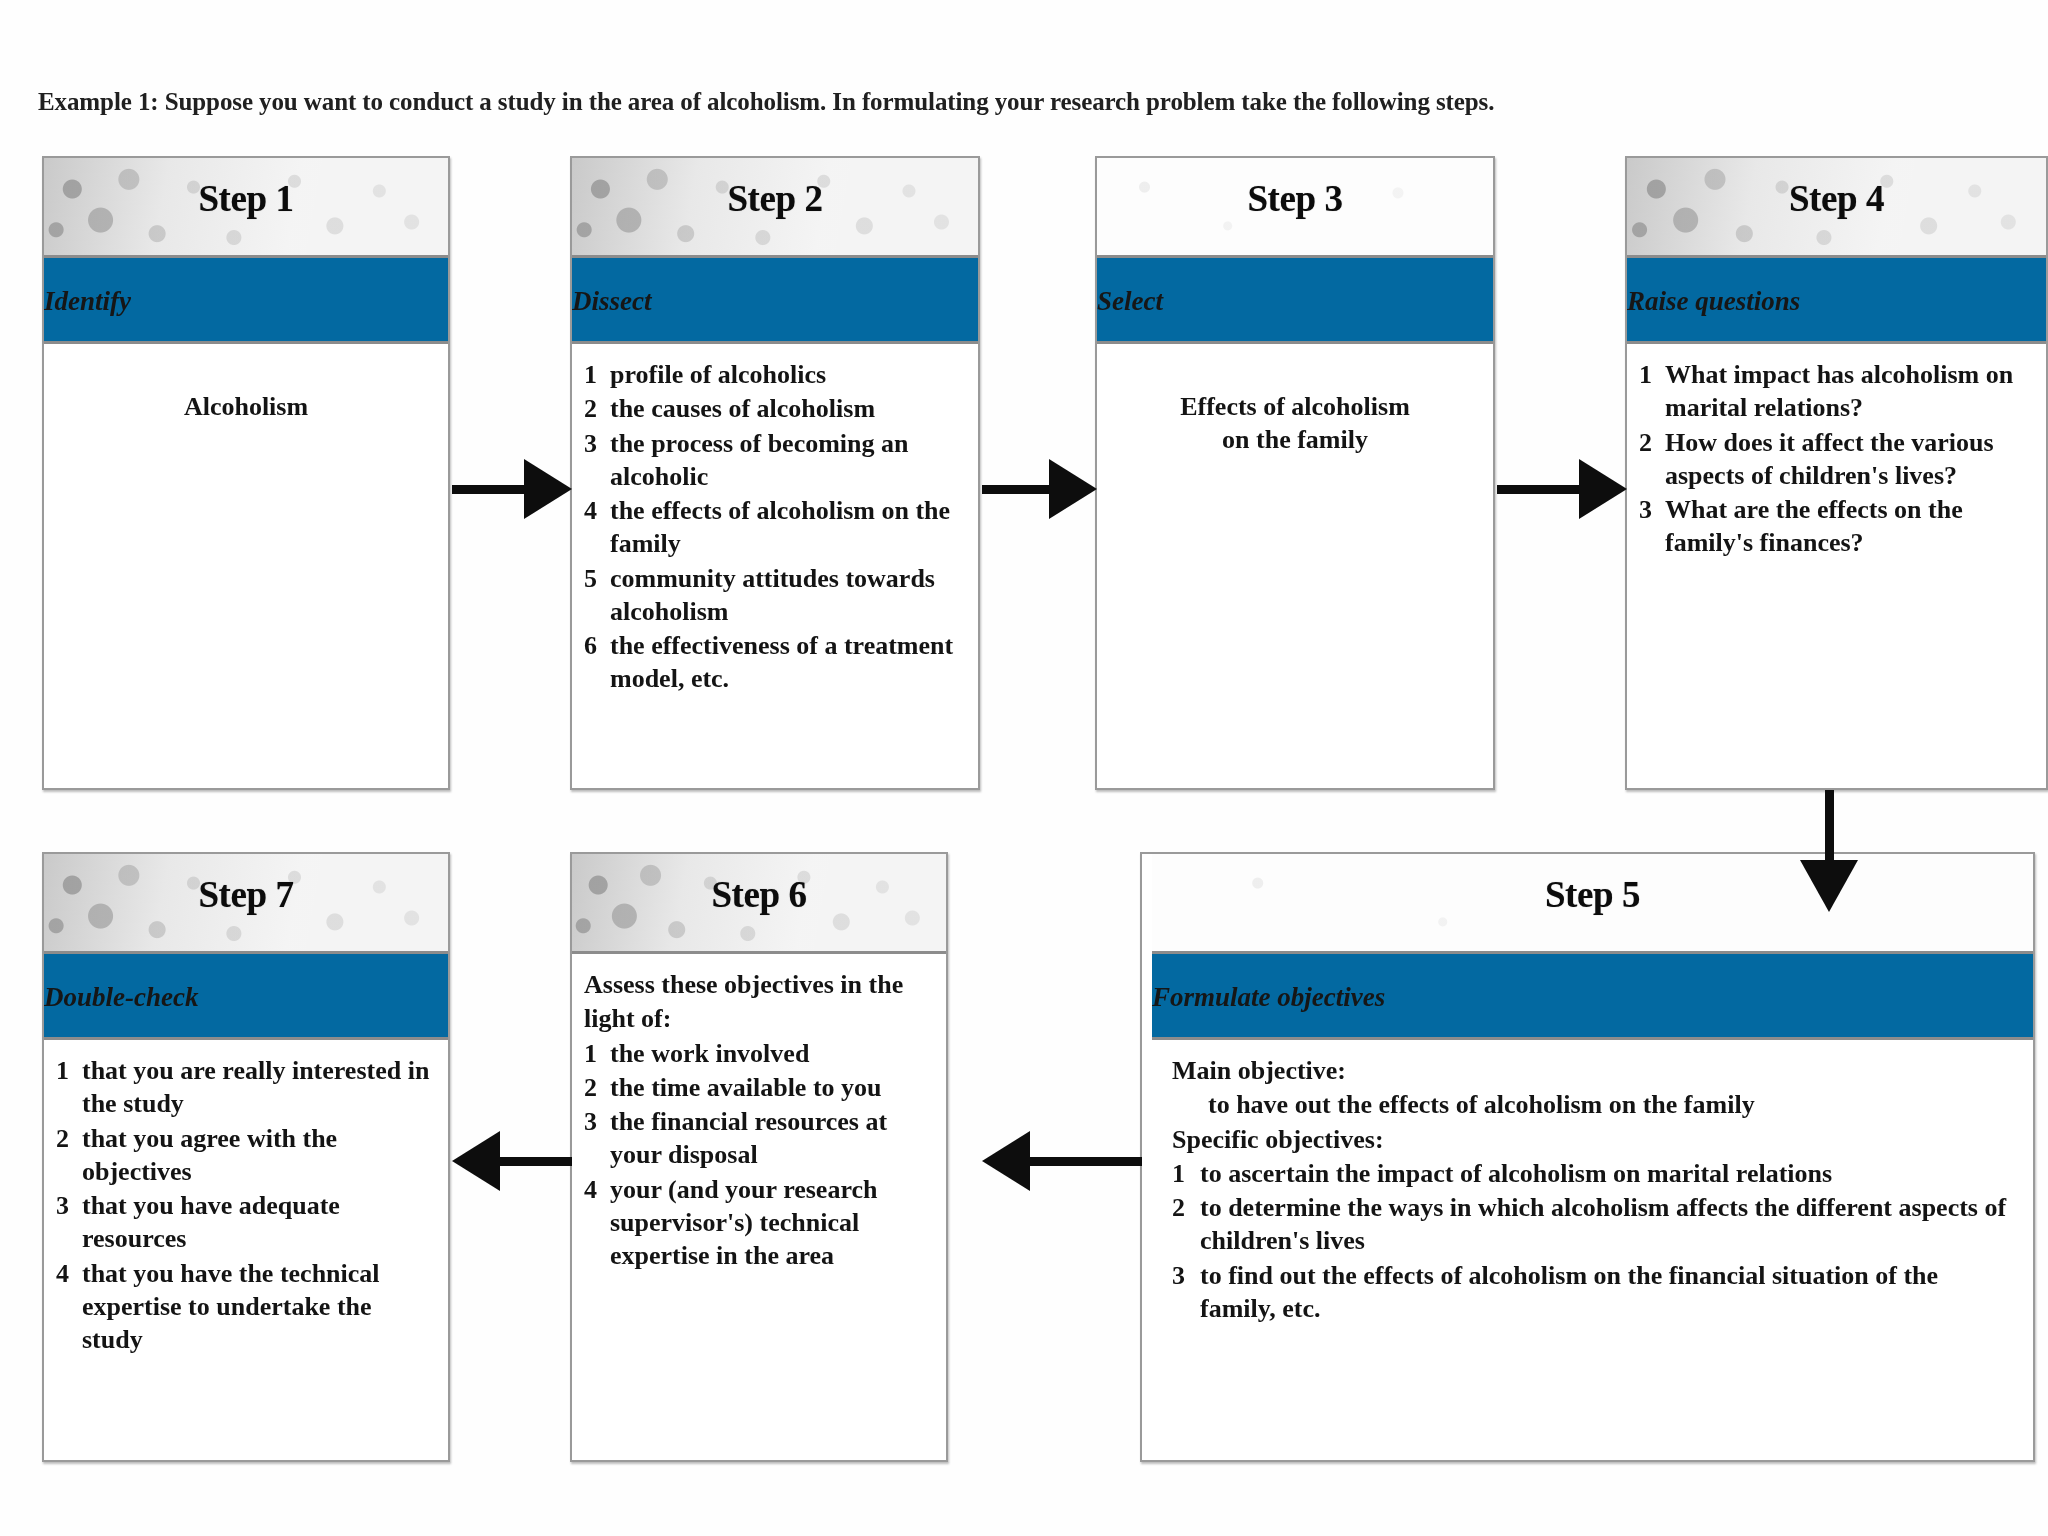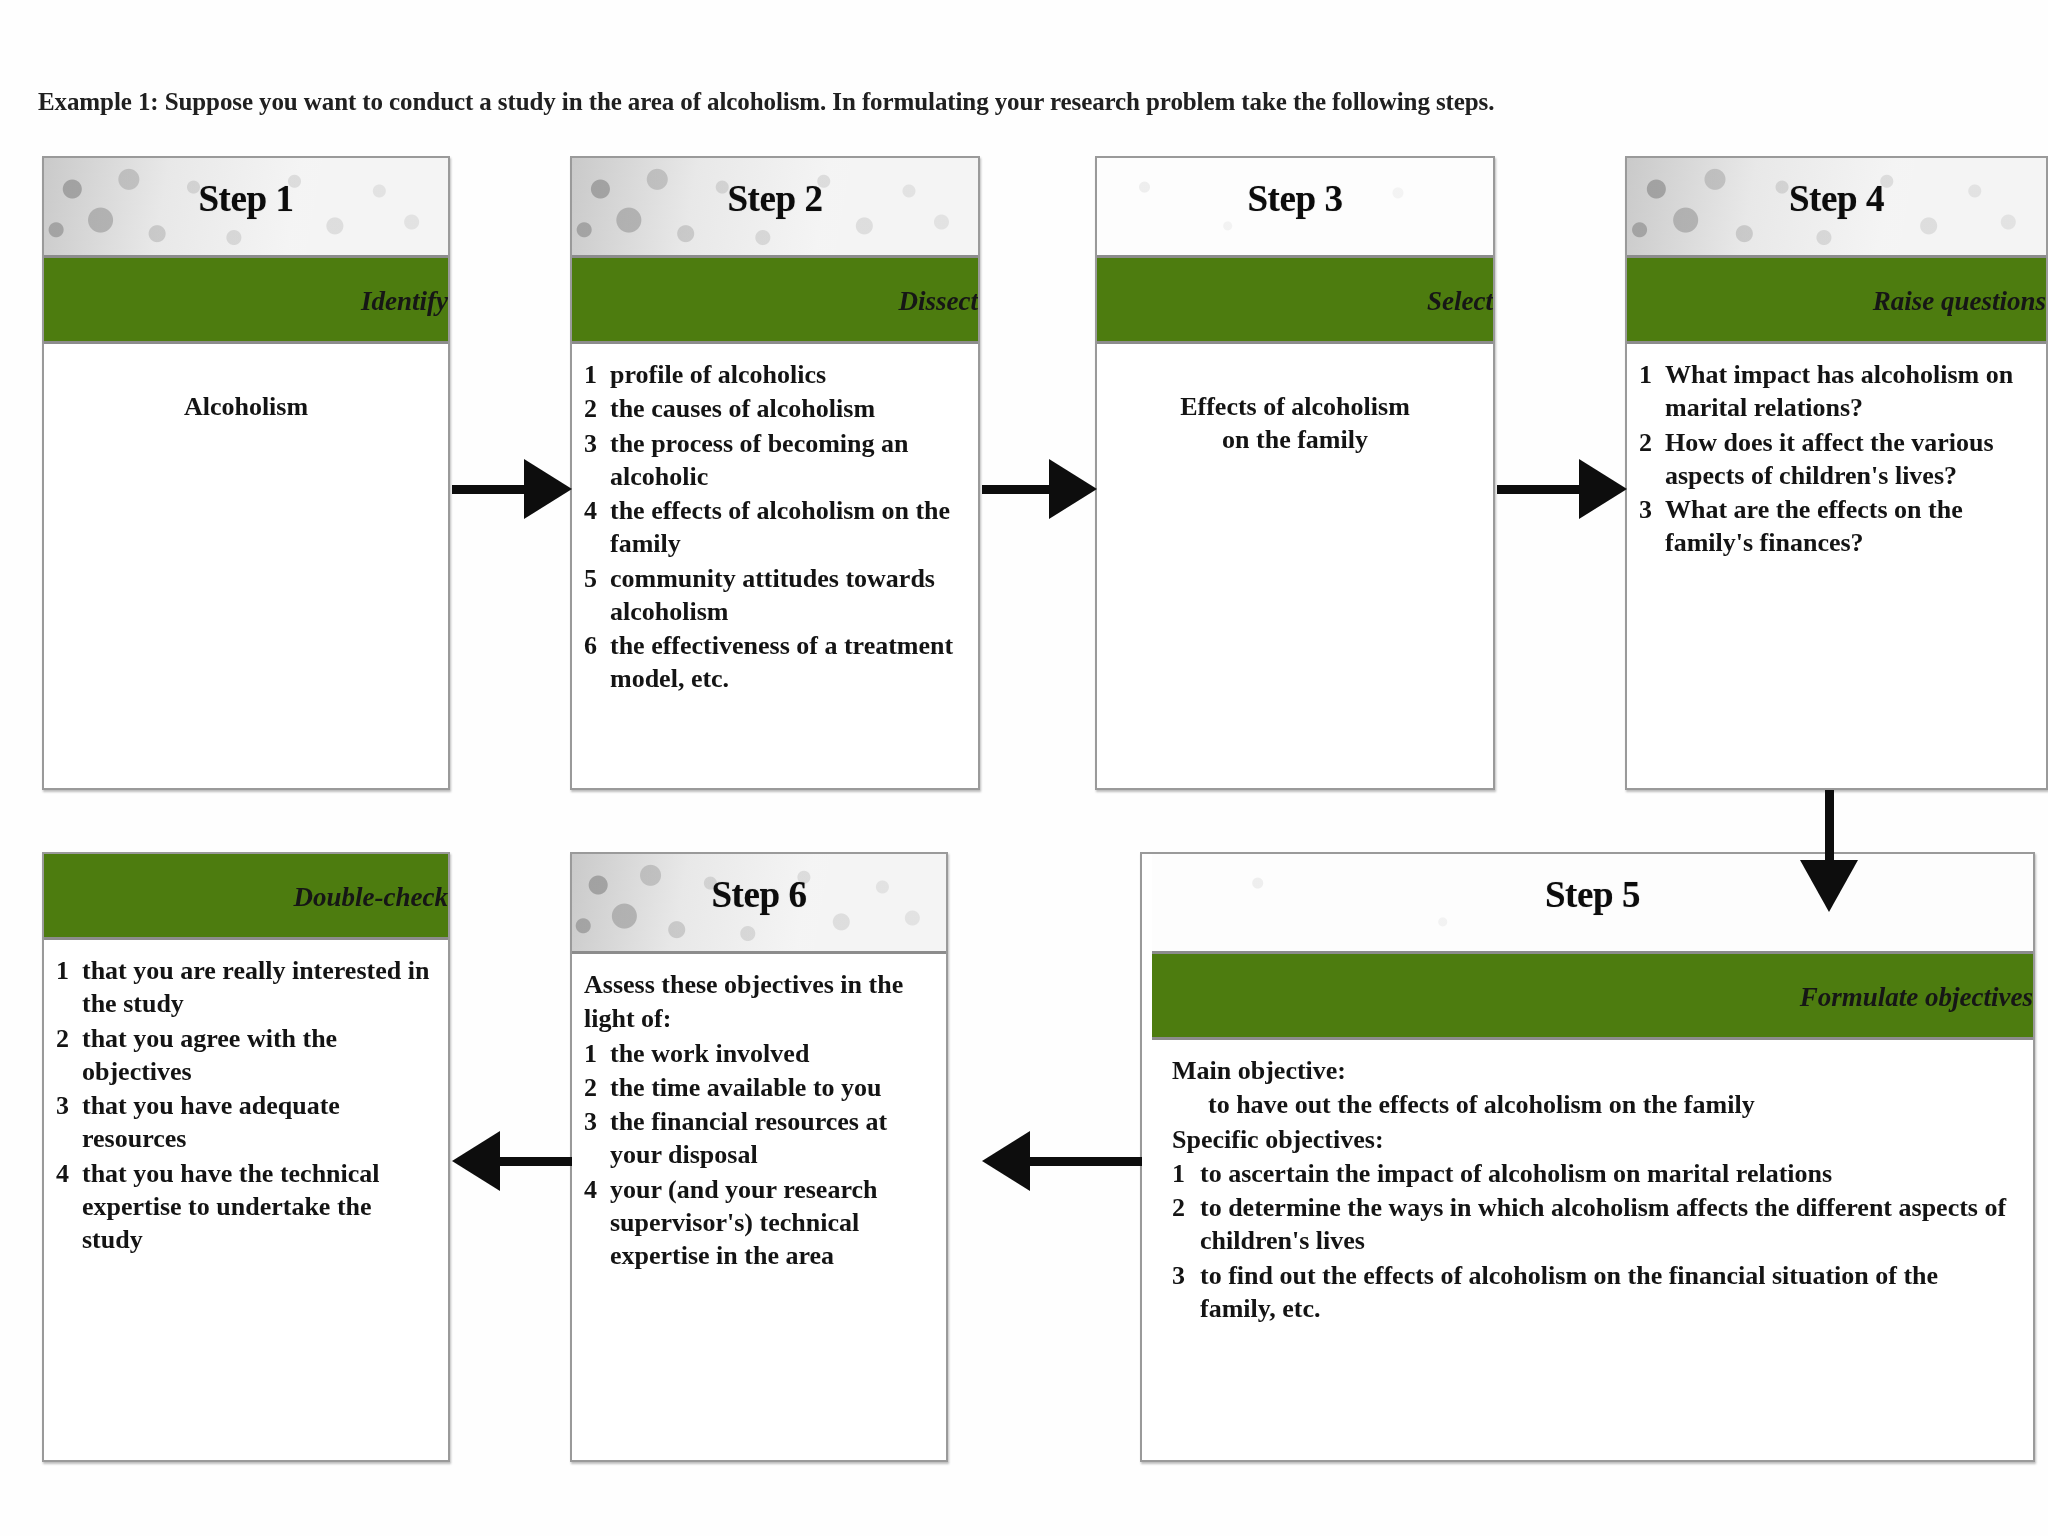--- a/index.html
+++ b/index.html
@@ -86,28 +86,28 @@
   }
   .box-head .head-text {
     position: relative;
     z-index: 2;
     text-shadow: 0 0 1px rgba(0,0,0,0.35);
   }
 
   .box-sub {
     box-sizing: border-box;
     border-bottom: 3px solid #8c8c8c;
-    text-align: right;
+    text-align: left;
     font-style: italic;
     font-weight: bold;
     font-size: 27px;
     height: 86px;
     line-height: 86px;
     color: #161616;
-    background: #4d7c0f;
+    background: #0369a1;
     overflow: hidden;
   }
 
   .box-body {
     box-sizing: border-box;
     padding: 14px 12px 10px 12px;
     font-size: 26px;
     line-height: 1.28;
     color: #141414;
     font-weight: 600;
@@ -261,20 +261,23 @@
         </li>
         <li class="li">
           <span class="num">3</span>
           <span class="txt">What are the effects on the family's finances?</span>
         </li>
       </ol>
     </div>
   </div>
 
   <div class="box" style="left:42px; top:852px; width:408px; height:610px;">
+    <div class="box-head textured">
+      <span class="head-text">Step 7</span>
+    </div>
     <div class="box-sub">Double-check</div>
     <div class="box-body">
       <ol class="numlist">
         <li class="li">
           <span class="num">1</span>
           <span class="txt">that you are really interested in the study</span>
         </li>
         <li class="li">
           <span class="num">2</span>
           <span class="txt">that you agree with the objectives</span>

